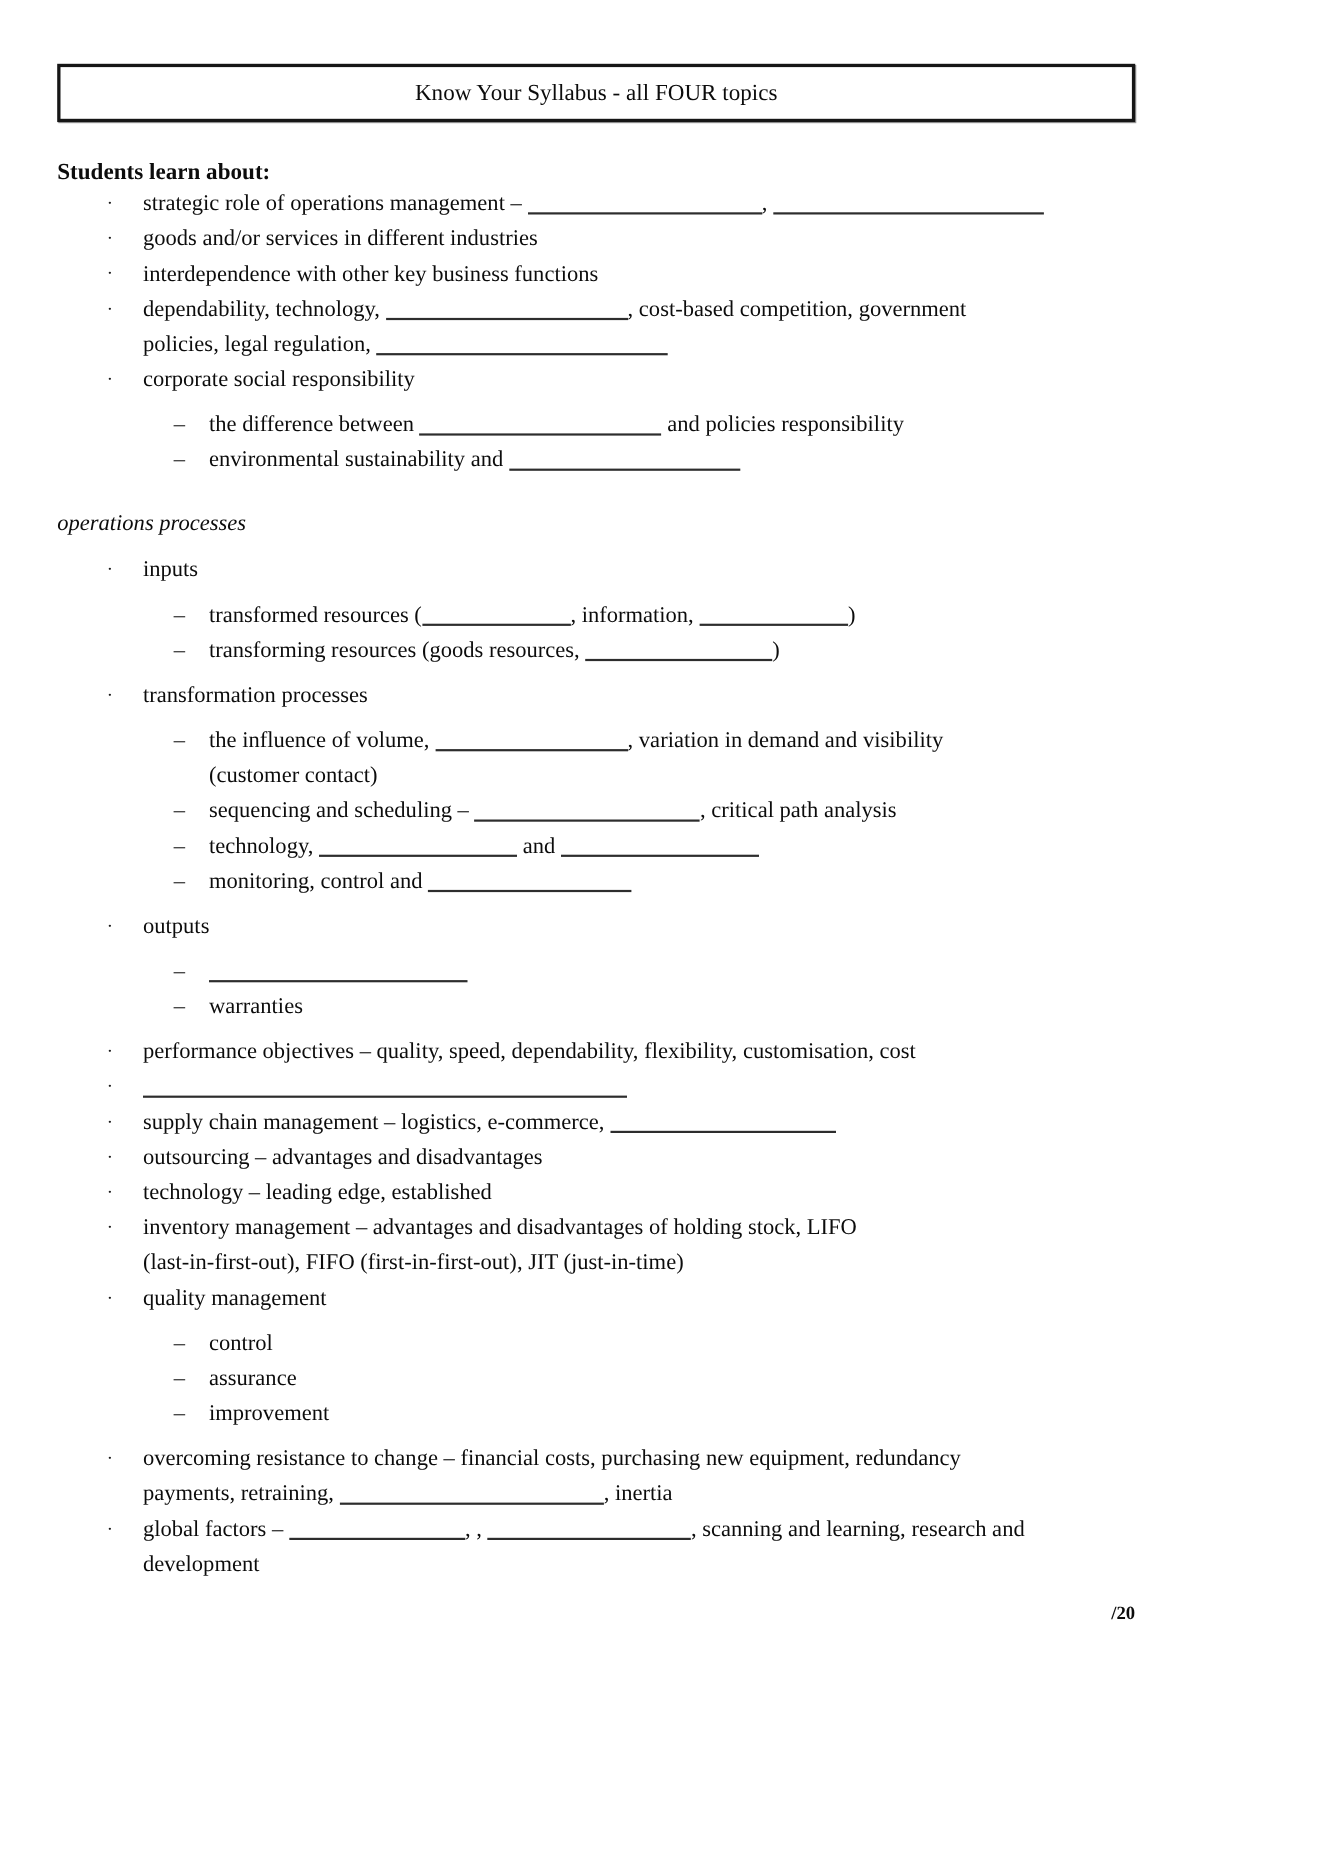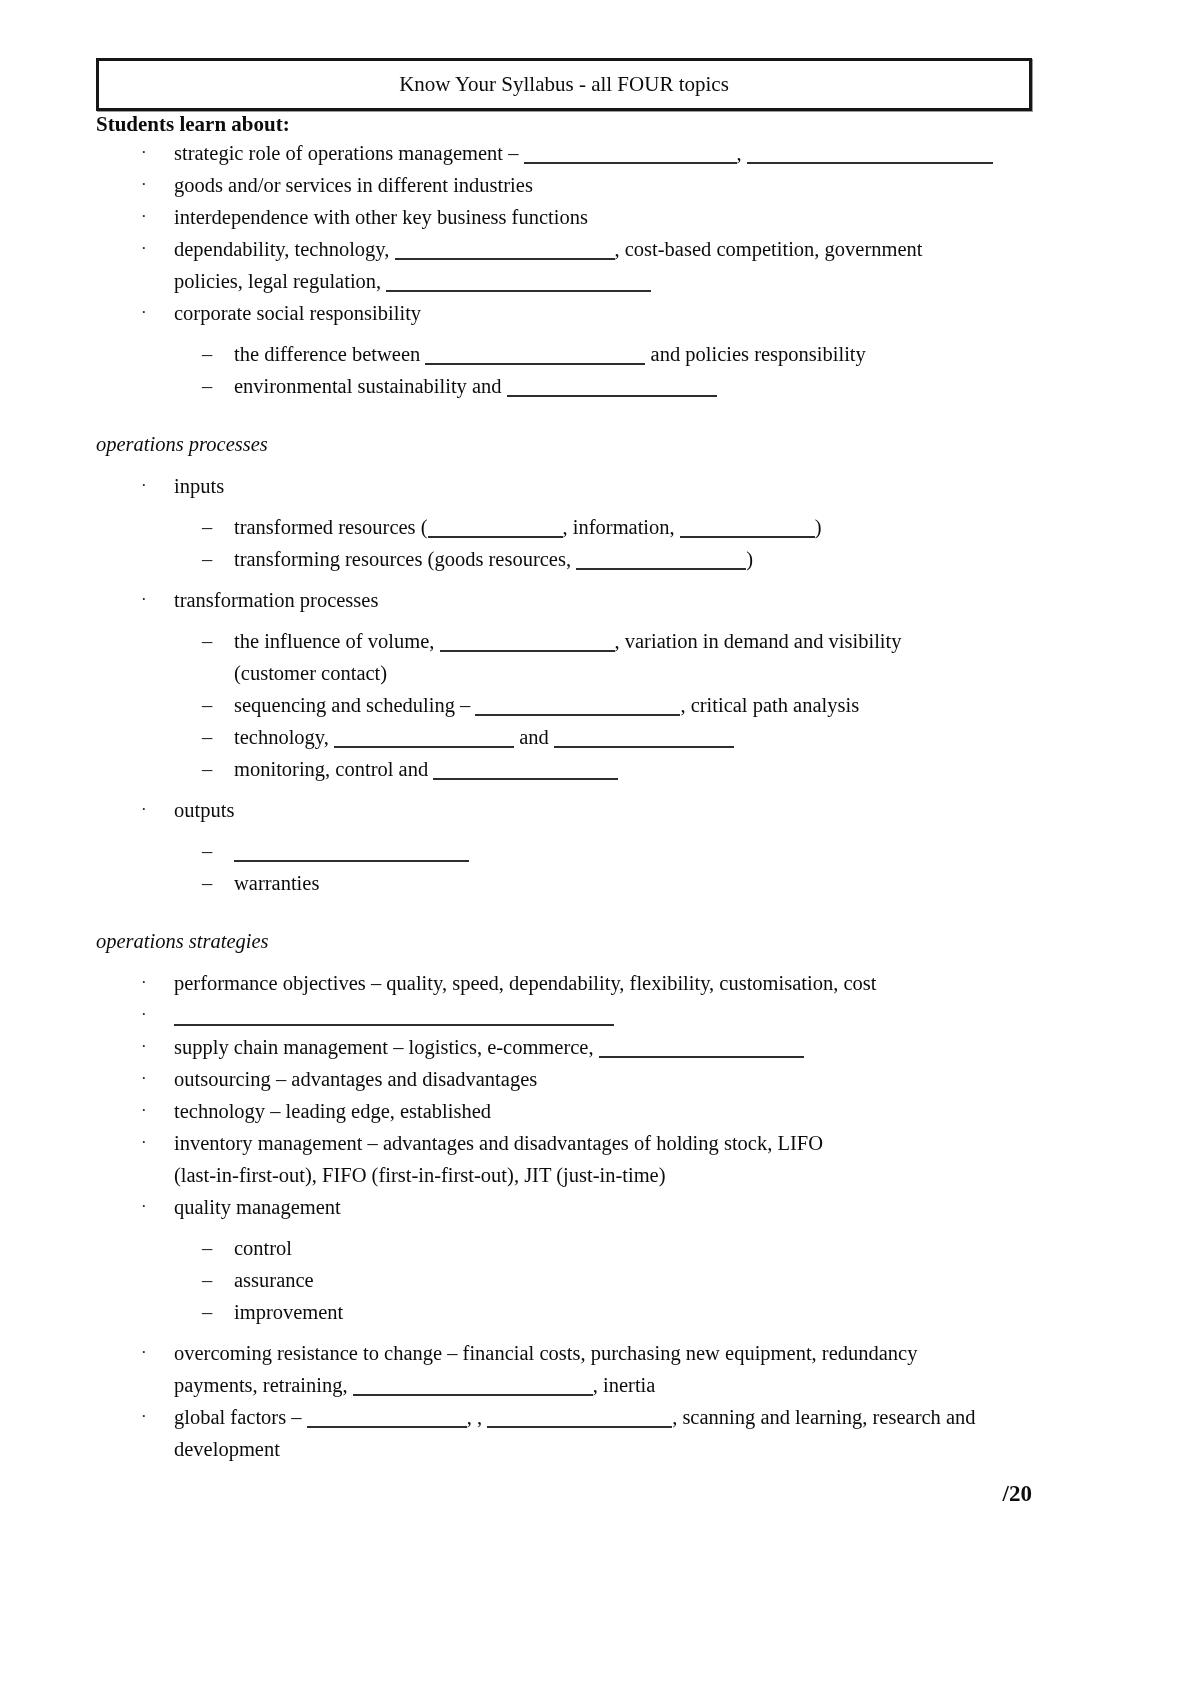--- a/index.html
+++ b/index.html
@@ -12,34 +12,35 @@
     height: 1694px;
     font-family: "Liberation Serif", "DejaVu Serif", serif;
     font-size: 20.5px;
     color: #0c0c0c;
     overflow: hidden;
   }
   .page {
     box-sizing: border-box;
     width: 1180px;
     height: 1694px;
-    padding: 58px 148px 0 96px;
+    padding: 58px 148px 0 52px;
   }
   .title-box {
     border: 3px solid #161616;
     box-shadow: 1px 1px 0 #9a9a9a;
     text-align: center;
     padding: 10px 0 11px 0;
     font-size: 21px;
     line-height: 26px;
   }
   .learn-heading {
     font-weight: bold;
     font-size: 21px;
     line-height: 26px;
+    margin-top: 32px;
   }
   .section-heading {
     font-style: italic;
     line-height: 32px;
     margin-top: 26px;
     margin-bottom: 10px;
   }
   .item {
     position: relative;
     line-height: 32px;
@@ -62,21 +63,21 @@
   .dash-group { margin: 9px 0; }
   .blank {
     display: inline-block;
     height: 2px;
     background: #2d2d2d;
     vertical-align: -4px;
   }
   .score {
     text-align: right;
     font-weight: bold;
-    font-size: 23px;
+    font-size: 17px;
     line-height: 30px;
     margin-top: 14px;
   }
 </style>
 </head>
 <body>
 
 <div class="page">
   <div class="title-box">
     <span>Know Your Syllabus - all FOUR topics</span>
@@ -112,21 +113,20 @@
           <div class="item dash"><span class="marker">–</span><span class="content"><span>technology, </span><span class="blank" style="width: 180px;"></span><span> and </span><span class="blank" style="width: 180px;"></span></span></div>
           <div class="item dash"><span class="marker">–</span><span class="content"><span>monitoring, control and </span><span class="blank" style="width: 185px;"></span></span></div>
         </div>
         <div class="item bullet"><span class="marker">·</span><span class="content"><span>outputs</span></span></div>
         <div class="dash-group">
           <div class="item dash"><span class="marker">–</span><span class="content"><span class="blank" style="width: 235px;"></span></span></div>
           <div class="item dash"><span class="marker">–</span><span class="content"><span>warranties</span></span></div>
         </div>
       </section>
       <section>
-        <div class="section-heading">operations strategies</div>
         <div class="item bullet"><span class="marker">·</span><span class="content"><span>performance objectives – quality, speed, dependability, flexibility, customisation, cost</span></span></div>
         <div class="item bullet"><span class="marker">·</span><span class="content"><span class="blank" style="width: 440px;"></span></span></div>
         <div class="item bullet"><span class="marker">·</span><span class="content"><span>supply chain management – logistics, e-commerce, </span><span class="blank" style="width: 205px;"></span></span></div>
         <div class="item bullet"><span class="marker">·</span><span class="content"><span>outsourcing – advantages and disadvantages</span></span></div>
         <div class="item bullet"><span class="marker">·</span><span class="content"><span>technology – leading edge, established</span></span></div>
         <div class="item bullet"><span class="marker">·</span><span class="content"><span>inventory management – advantages and disadvantages of holding stock, LIFO</span><br><span>(last-in-first-out), FIFO (first-in-first-out), JIT (just-in-time)</span></span></div>
         <div class="item bullet"><span class="marker">·</span><span class="content"><span>quality management</span></span></div>
         <div class="dash-group">
           <div class="item dash"><span class="marker">–</span><span class="content"><span>control</span></span></div>
           <div class="item dash"><span class="marker">–</span><span class="content"><span>assurance</span></span></div>

